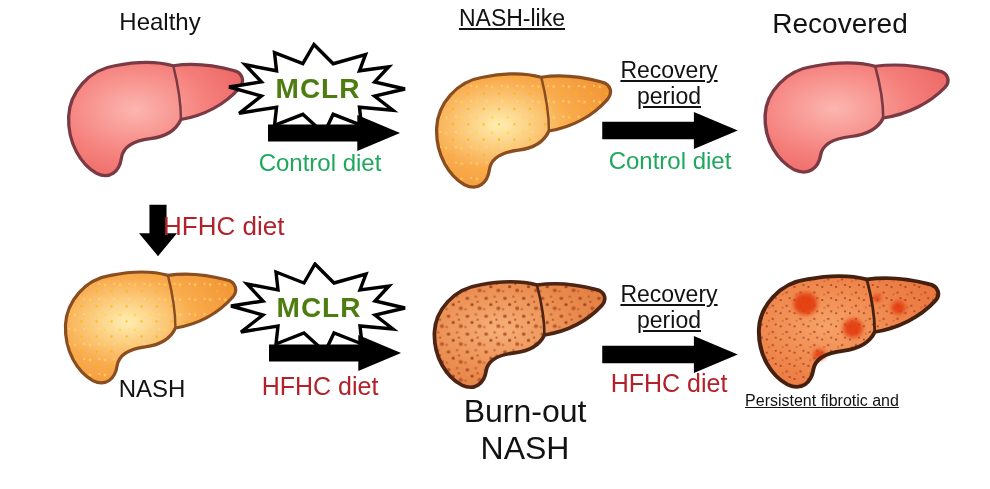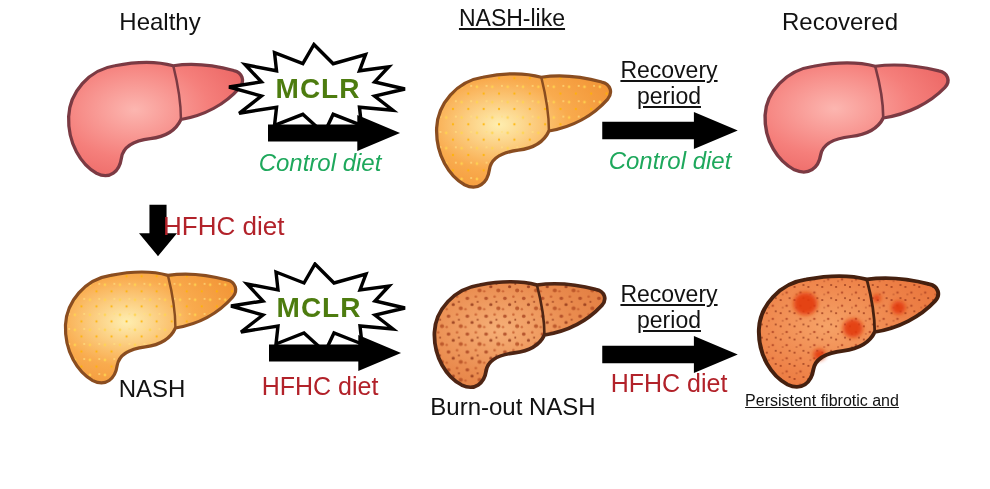--- a/index.html
+++ b/index.html
@@ -2,21 +2,21 @@
 <html><head>
 <meta charset="utf-8">
 <style>
   html,body{margin:0;padding:0;background:#ffffff;}
   .canvas{
     position:relative;width:990px;height:489px;background:#ffffff;overflow:hidden;
     font-family:"Liberation Sans", sans-serif;color:#111;
   }
   .lbl{position:absolute;text-align:center;color:#121212;}
   .lbl .line{display:block;text-decoration:underline;}
-  .green{color:#1ea85c;font-style:italic;}
+  .green{color:#1ea85c;}
   .darkred{color:#b2222a;}
   .mclr-wrap{position:absolute;}
   .mclr-wrap svg{position:absolute;left:0;top:0;width:100%;height:100%;}
   .mclr-text{
     position:absolute;left:0;top:0;width:100%;height:100%;
     display:flex;align-items:center;justify-content:center;
     font-size:28px;font-weight:bold;color:#4d7c0f;letter-spacing:1px;
   }
   .arrow{position:absolute;}
   .arrow svg{display:block;width:100%;height:100%;}
@@ -27,21 +27,21 @@
 <body>
 
 <div class="canvas">
 
   <div class="lbl" style="left:62px;top:8px;width:196px;font-size:24px;">Healthy</div>
 
   <div class="lbl" style="left:408px;top:5px;width:208px;font-size:23px;line-height:1.2;">
     <span class="line">NASH-like</span>
   </div>
 
-  <div class="lbl" style="left:755px;top:8px;width:170px;font-size:24px;">Recovered</div>
+  <div class="lbl" style="left:755px;top:8px;width:170px;font-size:28px;">Recovered</div>
 
   <div class="liver" style="left:60px;top:56px;width:192px;height:127px;">
     <svg viewBox="0 0 200 132">
       <defs>
         <radialGradient id="g-h" cx="38%" cy="42%" r="78%">
           <stop offset="0%" stop-color="#fcb6b0"></stop>
             <stop offset="55%" stop-color="#f57f7b"></stop>
             <stop offset="100%" stop-color="#e9605e"></stop>
         </radialGradient>
         <path id="lv-h" d="M57 10 C30 14 10 38 9 63 C8 91 22 113 38 122 C52 129 62 120 64 106 C66 93 78 88 94 86 C110 84 121 77 126 66 C150 62 172 50 187 33 C193 26 190 17 181 15 C159 9 138 7 118 10 C97 4 77 6 57 10 Z"></path>
@@ -182,21 +182,21 @@
         </pattern>
         <path id="lv-b" d="M57 10 C30 14 10 38 9 63 C8 91 22 113 38 122 C52 129 62 120 64 106 C66 93 78 88 94 86 C110 84 121 77 126 66 C150 62 172 50 187 33 C193 26 190 17 181 15 C159 9 138 7 118 10 C97 4 77 6 57 10 Z"></path>
       </defs>
       <use href="#lv-b" fill="url(#g-b)"></use>
       <use href="#lv-b" fill="url(#p-b)" opacity="0.8"></use>
       <path d="M118 10 C122 26 126 46 126 66" fill="none" stroke="#4e2514" stroke-width="2.8"></path>
       <use href="#lv-b" fill="none" stroke="#4e2514" stroke-width="4" stroke-linejoin="round"></use>
     </svg>
   </div>
 
-  <div class="lbl" style="left:408px;top:393px;width:210px;font-size:24px;">Burn-out NASH</div>
+  <div class="lbl" style="left:420px;top:393px;width:210px;font-size:32px;">Burn-out NASH</div>
 
   <div class="lbl" style="left:598px;top:281px;width:142px;font-size:23px;line-height:1.15;">
     <span class="line">Recovery</span>
     <span class="line">period</span>
   </div>
 
   <div class="arrow" style="left:602px;top:335px;width:137px;height:39px;">
     <svg viewBox="0 0 140 40">
         <path d="M0 11 H94 V1 L139 20 L94 39 V29 H0 Z" fill="#000"></path>
       </svg>

